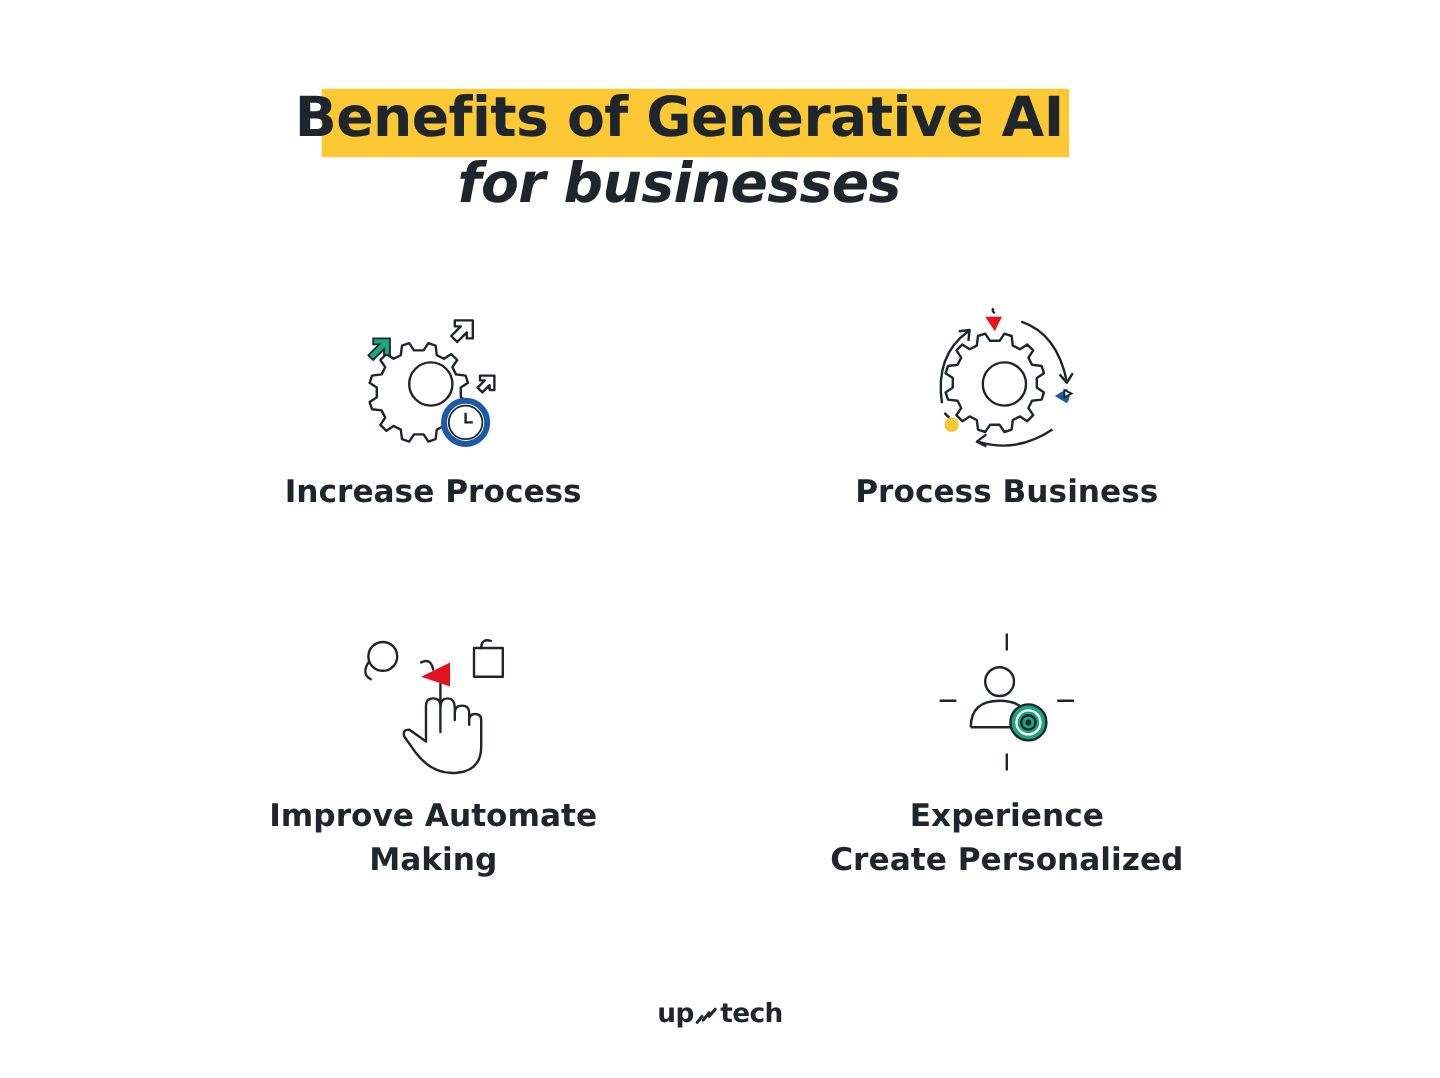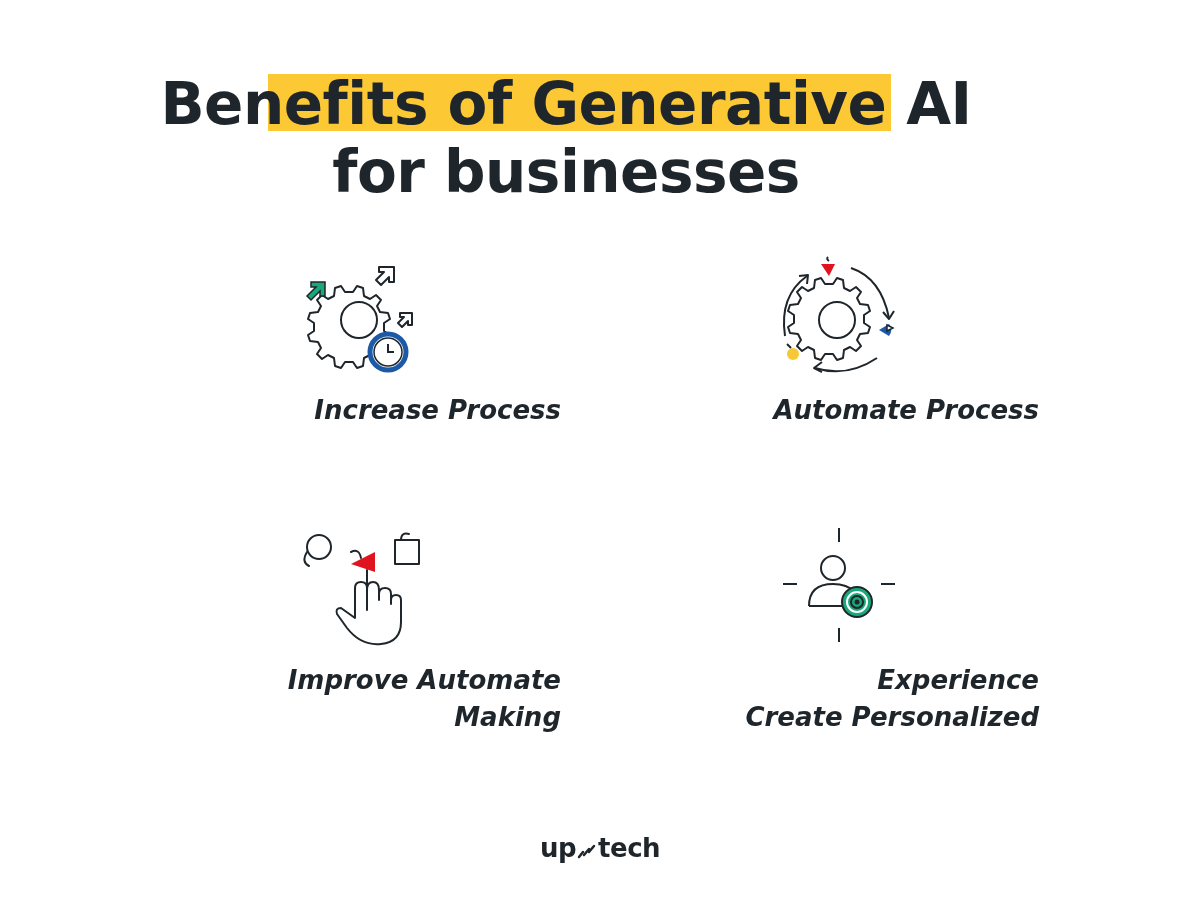--- a/index.html
+++ b/index.html
@@ -1,29 +1,29 @@
 <!DOCTYPE html>
 <html><head>
 <meta charset="utf-8">
 <style>
   html, body { margin: 0; padding: 0; }
   body { width: 1200px; height: 898px; background: #ffffff; position: relative; overflow: hidden;
          font-family: "DejaVu Sans", sans-serif; color: #1f262b; }
-  .title { position: absolute; left: 0; width: 1132px; text-align: center; font-weight: bold; font-size: 58px; letter-spacing: -0.5px; }
+  .title { position: absolute; left: 0; width: 1132px; text-align: center; font-weight: bold; font-size: 46px; letter-spacing: -0.5px; }
   .title-line1 { top: 70px; }
-  .title-line2 { top: 138px; }
+  .title-line2 { top: 125px; font-style: italic; }
   .hl { position: absolute; left: 268px; top: 74px; width: 623px; height: 57px; background: #fcc834; }
-  .card { position: absolute; width: 400px; text-align: right; font-style: italic; }
+  .card { position: absolute; width: 400px; text-align: center; }
   .card .icon { width: 140px; height: 130px; margin: 0 auto; display: block; }
   .card .label { font-weight: bold; font-size: 26px; line-height: 37px; margin-top: 12px; }
   .c1 { left: 161px; top: 250px; }
   .c2 { left: 639px; top: 250px; }
   .c3 { left: 161px; top: 520px; }
   .c4 { left: 639px; top: 520px; }
-  .logo { position: absolute; left: 0; width: 1200px; top: 833px; text-align: center; font-weight: bold; font-size: 26px; letter-spacing: -0.5px; }
+  .logo { position: absolute; left: 0; width: 1200px; top: 833px; text-align: center; font-weight: bold; font-size: 22px; letter-spacing: -0.5px; }
   .logo .mark { display: inline-block; width: 22px; height: 22px; vertical-align: -4px; }
 </style>
 </head>
 <body>
 
 <div class="hl"></div>
 <div class="title title-line1">Benefits of Generative AI</div>
 <div class="title title-line2">for businesses</div>
 
 <div class="card c1">
@@ -57,21 +57,21 @@
         <path d="M30 26 l9 -1 -1 9"></path>
       <path d="M60 11 q-3 -2 -1 -4"></path>
     </g>
     <path d="M52 14 l14 0 -6 12 z" fill="#e0141e"></path>
     <path d="M120 86 a9 9 0 0 0 0 -12 l-10 6 z" fill="#1c5aa8"></path>
     <path d="M118 75 l6 3 -6 3 z" fill="#fff" stroke="#1f262b" stroke-width="1.5"></path>
     <circle cx="24" cy="104" r="6" fill="#f7c835"></circle>
     <path d="M22 98 l-4 -4" stroke="#1f262b" stroke-width="2"></path>
   </svg>
   <div class="label">
-    <div>Automate Process</div>
+    <div>Process Business</div>
   </div>
 </div>
 
 <div class="card c3">
   <svg class="icon" viewBox="0 0 140 130">
     <g fill="none" stroke="#1f262b" stroke-width="2" stroke-linejoin="round" stroke-linecap="round">
       <circle cx="28" cy="27" r="12"></circle>
         <path d="M16 32 q-6 10 2 14"></path>
       <rect x="104" y="20" width="24" height="24"></rect>
         <path d="M110 20 q0 -8 8 -6"></path>

